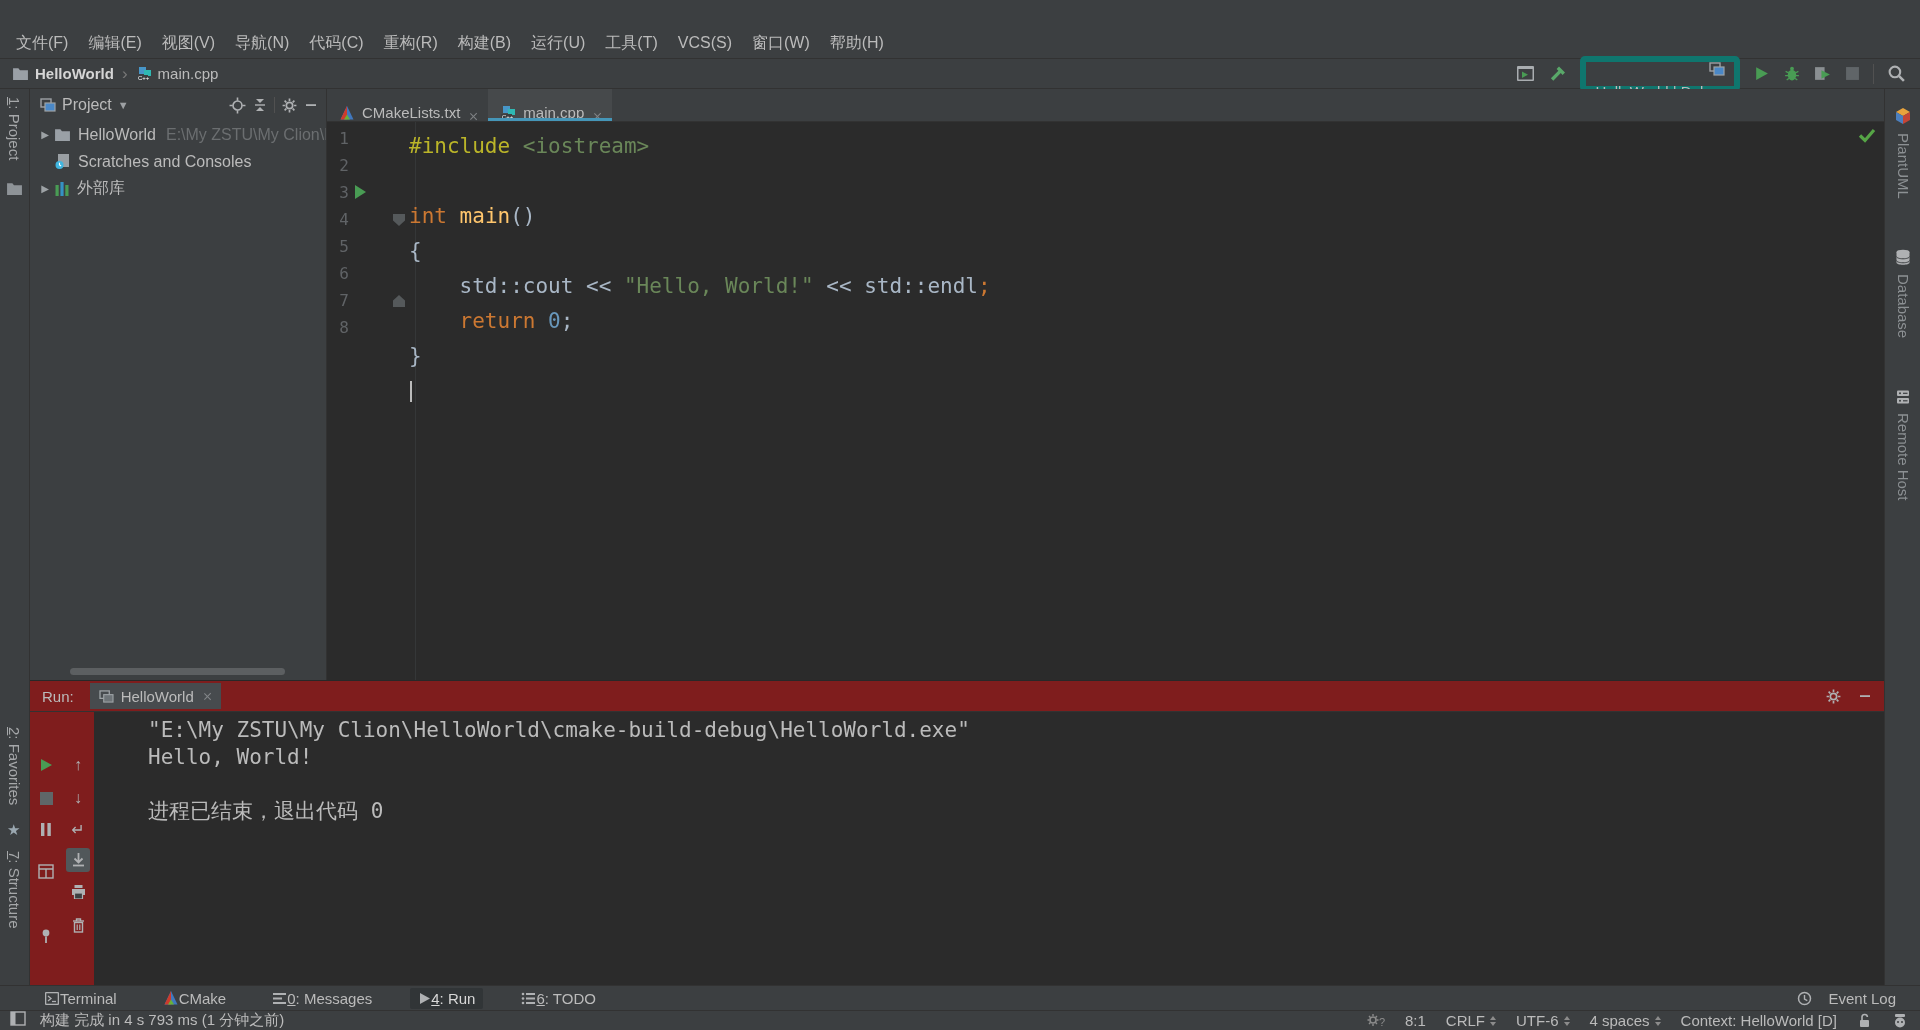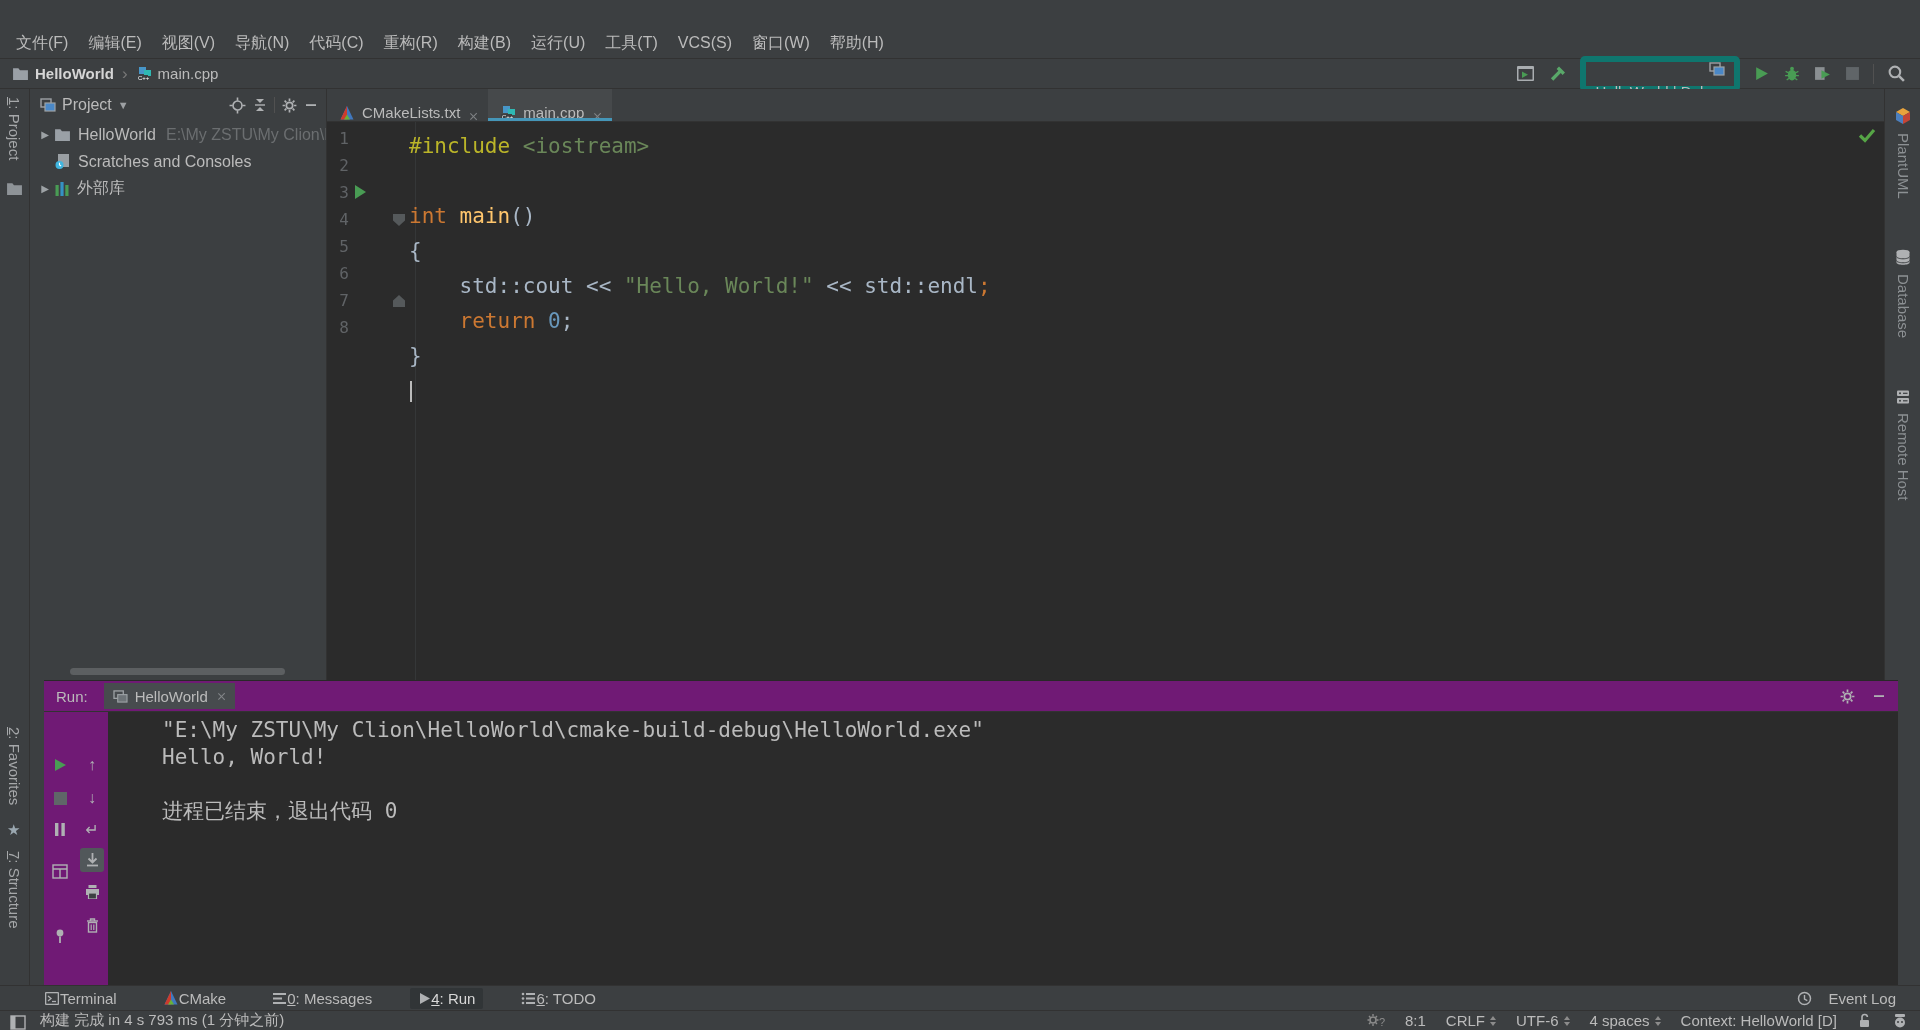--- a/index.html
+++ b/index.html
@@ -92,21 +92,21 @@
   .fold-open{clip-path:polygon(0 0,100% 0,100% 55%,50% 100%,0 55%);}
   .fold-close{clip-path:polygon(50% 0,100% 45%,100% 100%,0 100%,0 45%);}
   .insp-check{position:absolute;right:8px;top:5px;}
 
   
   .right-stripe{position:absolute;left:1884px;top:89px;width:36px;height:896px;background:#3C3F41;
                 border-left:1px solid #323232;box-sizing:border-box;color:#8C9093;font-size:15px;}
   .rs-group{position:absolute;left:0;width:36px;display:flex;flex-direction:column;align-items:center;gap:8px;}
 
   
-  .run-panel{position:absolute;left:44px;top:680px;width:1854px;height:305px;background:#701a75;}
+  .run-panel{position:absolute;left:30px;top:680px;width:1854px;height:305px;background:#7f1d1d;}
   .run-header{position:absolute;left:0;top:0;width:100%;height:32px;border-top:1px solid #282828;
               border-bottom:1px solid #323232;display:flex;align-items:center;box-sizing:border-box;font-size:15px;}
   .run-label{margin-left:12px;color:#BBBBBB;}
   .run-tab{margin-left:16px;height:26px;display:flex;align-items:center;gap:7px;background:#474B4E;padding:0 9px;}
   .run-header-right{margin-left:auto;display:flex;align-items:center;gap:16px;padding-right:12px;}
   .rp-col1{position:absolute;left:0;top:32px;width:32px;bottom:0;}
   .rp-col2{position:absolute;left:32px;top:32px;width:32px;bottom:0;border-right:1px solid #323232;}
   .rp-icon{position:absolute;left:7px;width:18px;height:18px;display:flex;align-items:center;justify-content:center;
            color:#AFB1B3;font-size:16px;}
   .rp-icon.sel{background:#51575A;border-radius:3px;left:4px;width:24px;height:24px;}
@@ -119,21 +119,21 @@
   .bottombar{position:absolute;left:0;top:985px;width:1920px;height:25px;background:#3C3F41;
              border-top:1px solid #323232;display:flex;align-items:center;font-size:15px;box-sizing:border-box;}
   .bb-items{display:flex;align-items:center;gap:30px;padding-left:36px;}
   .bb-item{display:flex;align-items:center;color:#BBBBBB;padding:2px 8px;border-radius:2px;}
   .bb-item.active{background:#313537;color:#D8D8D8;}
   .bb-right{margin-left:auto;display:flex;align-items:center;gap:16px;padding-right:24px;color:#BBBBBB;}
 
   
   .statusbar{position:absolute;left:0;top:1010px;width:1920px;height:20px;background:#3C3F41;
              border-top:1px solid #323232;display:flex;align-items:center;font-size:15px;color:#BBBBBB;box-sizing:border-box;}
-  .sb-left{display:flex;align-items:flex-end;gap:14px;padding-left:10px;}
+  .sb-left{display:flex;align-items:flex-start;gap:14px;padding-left:10px;}
   .sb-right{margin-left:auto;display:flex;align-items:center;gap:20px;padding-right:12px;}
   .sb-widget{display:flex;align-items:center;gap:5px;}
   .updown{display:inline-flex;flex-direction:column;gap:2px;}
   .updown i{width:0;height:0;border-left:3.5px solid transparent;border-right:3.5px solid transparent;}
   .updown .up{border-bottom:4px solid #8C8C8C;} .updown .dn{border-top:4px solid #8C8C8C;}
 </style>
 </head>
 <body>
 
 <div class="app">

